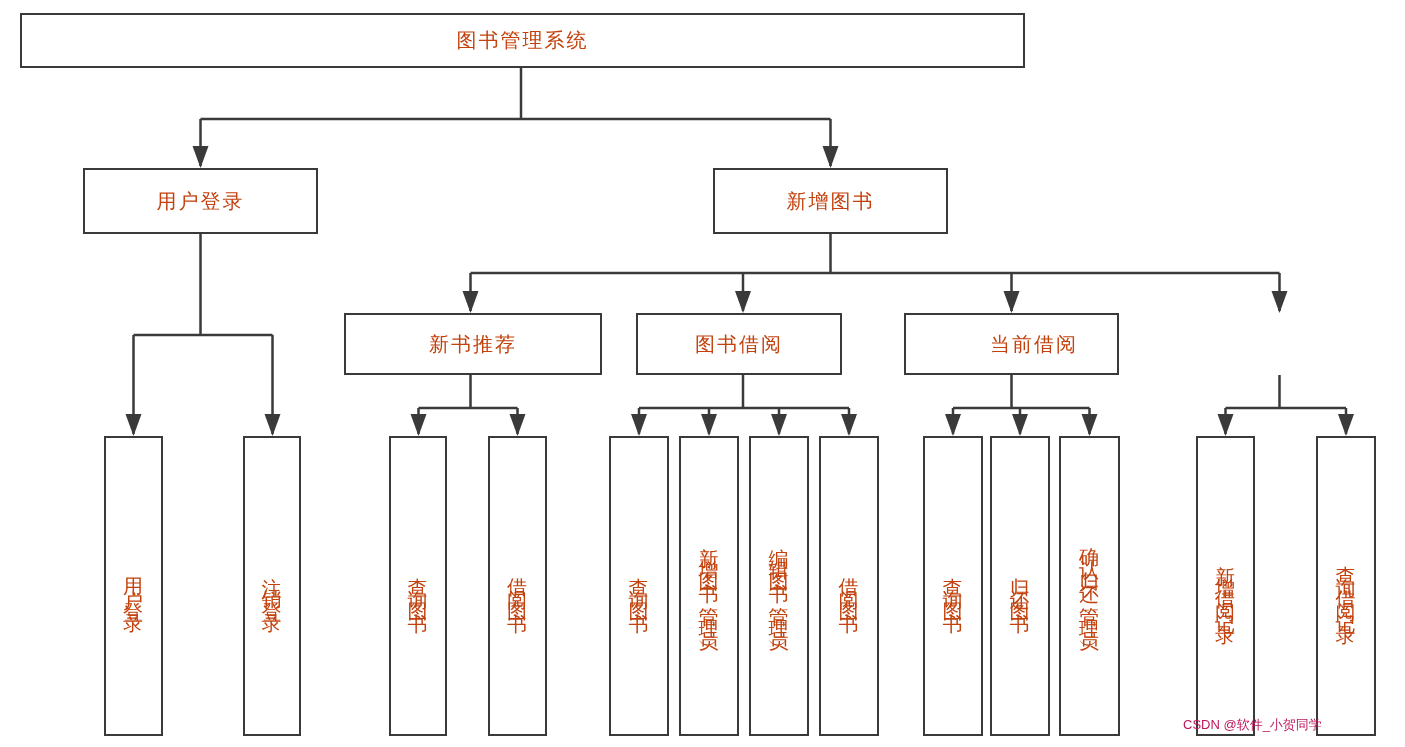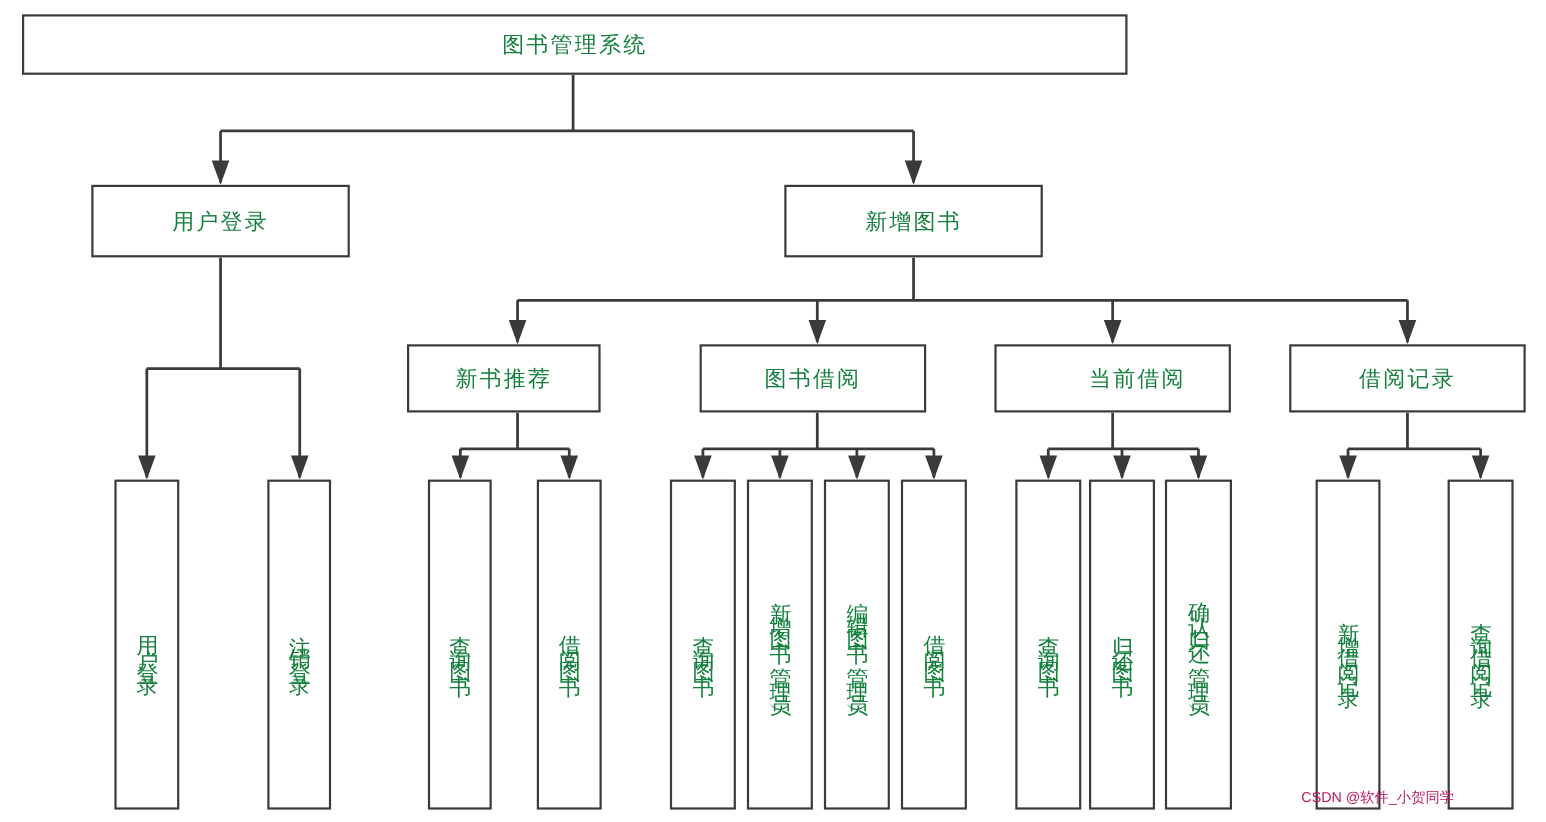--- a/index.html
+++ b/index.html
@@ -15,21 +15,21 @@
   .wires path { stroke: #3a3a3a; stroke-width: 2.5; fill: none; }
   .wires polygon { fill: #3a3a3a; stroke: none; }
   .box {
     position: absolute;
     box-sizing: border-box;
     border: 2.5px solid #3a3a3a;
     background: #ffffff;
     display: flex;
     align-items: center;
     justify-content: center;
-    color: #15803d;
+    color: #c2410c;
   }
   .hlabel { font-size: 20px; letter-spacing: 2px; white-space: nowrap; }
   .leaf .vlabel {
     writing-mode: vertical-rl;
     text-orientation: mixed;
     font-size: 20px;
     line-height: 1;
     letter-spacing: 12px;
     white-space: nowrap;
   }
@@ -91,31 +91,28 @@
     <span class="hlabel">图书管理系统</span>
   </div>
 
   <div class="box" style="left:83px; top:168px; width:235px; height:66px;">
     <span class="hlabel">用户登录</span>
   </div>
   <div class="box" style="left:713px; top:168px; width:235px; height:66px;">
     <span class="hlabel">新增图书</span>
   </div>
 
-  <div class="box" style="left:370px; top:313px; width:176px; height:62px;">
+  <div class="box" style="left:344px; top:313px; width:258px; height:62px;">
     <span class="hlabel">新书推荐</span>
   </div>
   <div class="box" style="left:636px; top:313px; width:206px; height:62px;">
     <span class="hlabel">图书借阅</span>
   </div>
   <div class="box" style="left:904px; top:313px; width:215px; height:62px;padding-left:45px;">
     <span class="hlabel">当前借阅</span>
-  </div>
-  <div class="box" style="left:1172px; top:313px; width:215px; height:62px;">
-    <span class="hlabel">借阅记录</span>
   </div>
 
   <div class="box leaf" style="left:104px; top:436px; width:59px; height:300px;">
     <span class="vlabel">用户登录</span>
   </div>
   <div class="box leaf" style="left:243px; top:436px; width:58px; height:300px;">
     <span class="vlabel">注销登录</span>
   </div>
 
   <div class="box leaf" style="left:389px; top:436px; width:58px; height:300px;">

